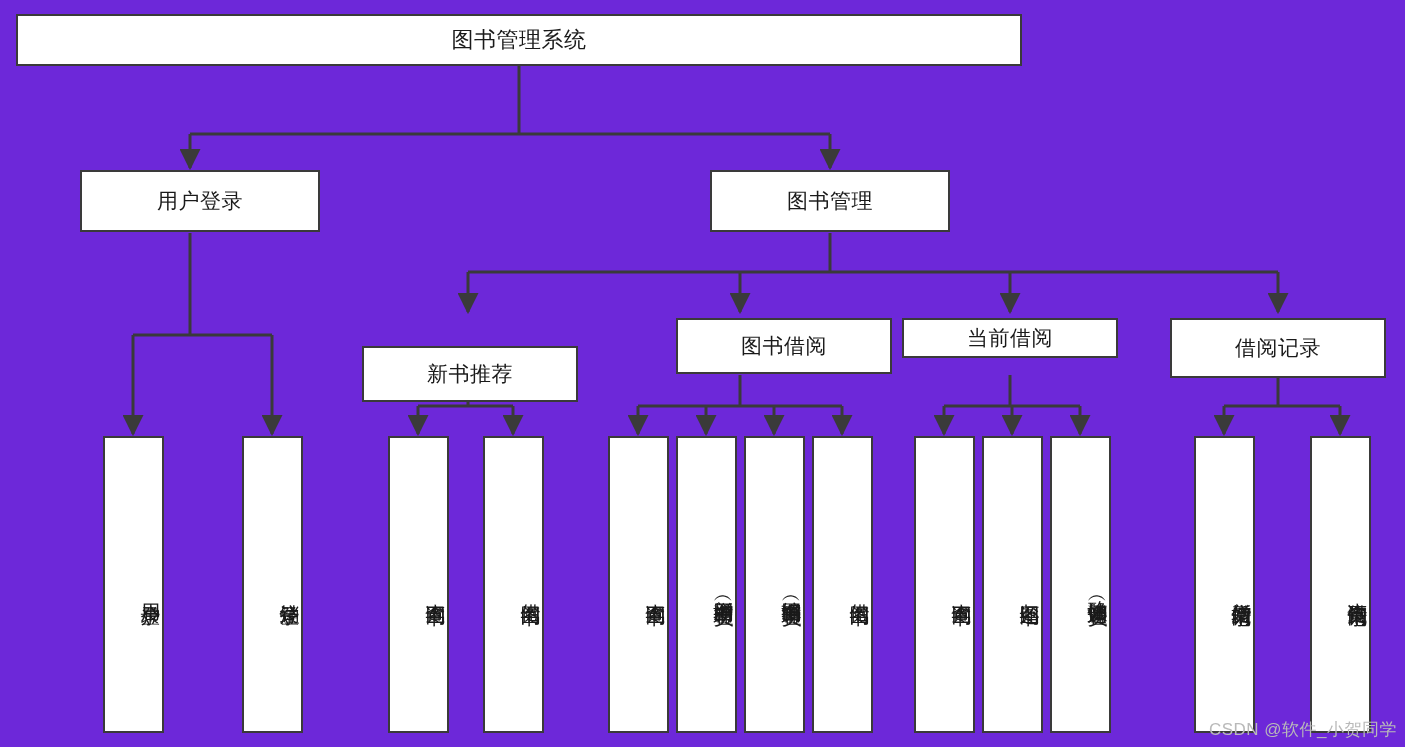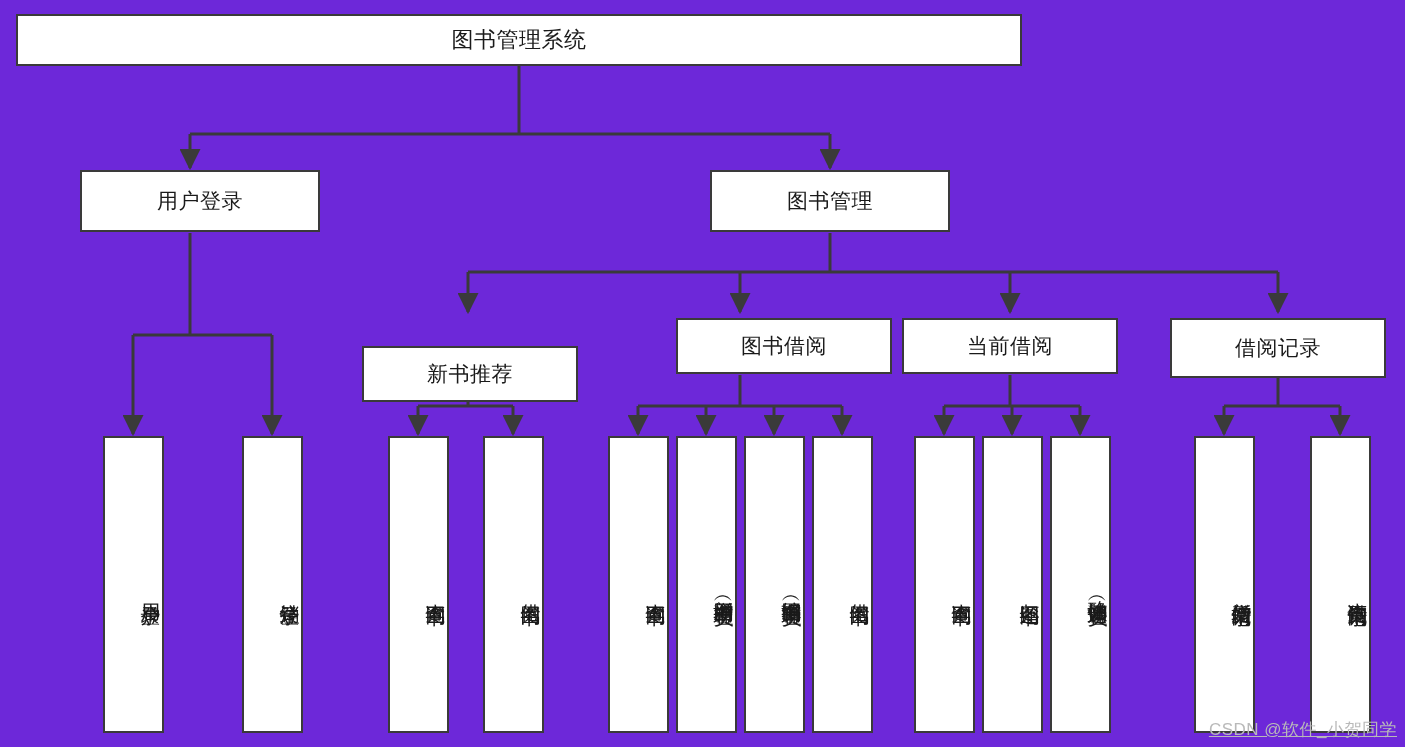--- a/index.html
+++ b/index.html
@@ -60,21 +60,20 @@
   }
   .watermark {
     position: absolute;
     right: 8px;
     bottom: 6px;
     font-size: 17px;
     color: #b9b9b9;
     letter-spacing: 0.5px;
     white-space: nowrap;
     pointer-events: none;
-    text-decoration: underline;
   }
 </style>
 </head>
 <body>
 
 <div id="diagram-root">
 
   <svg id="diagram-svg" viewBox="0 0 1405 747">
     <defs>
       <marker id="arrow" viewBox="0 0 10 10" refX="9" refY="5" markerWidth="7" markerHeight="7" orient="auto-start-reverse">
@@ -135,21 +134,21 @@
   <div class="node-box horiz" style="left:710px; top:170px; width:240px; height:62px;">
     <span class="node-label">图书管理</span>
   </div>
 
   <div class="node-box horiz" style="left:362px; top:318px; width:216px; height:56px;margin-top:28px;">
     <span class="node-label">新书推荐</span>
   </div>
   <div class="node-box horiz" style="left:632px; top:318px; width:216px; height:56px;margin-left:44px;">
     <span class="node-label">图书借阅</span>
   </div>
-  <div class="node-box horiz" style="left:902px; top:318px; width:216px; height:56px;">
+  <div class="node-box horiz" style="left:902px; top:318px; width:216px; height:40px;">
     <span class="node-label">当前借阅</span>
   </div>
   <div class="node-box horiz" style="left:1170px; top:318px; width:216px; height:60px;">
     <span class="node-label">借阅记录</span>
   </div>
 
   <div class="node-box vert" style="left:103px; top:436px; width:61px; height:297px;">
     <span class="node-label">用户登录</span>
   </div>
   <div class="node-box vert" style="left:242px; top:436px; width:61px; height:297px;">

